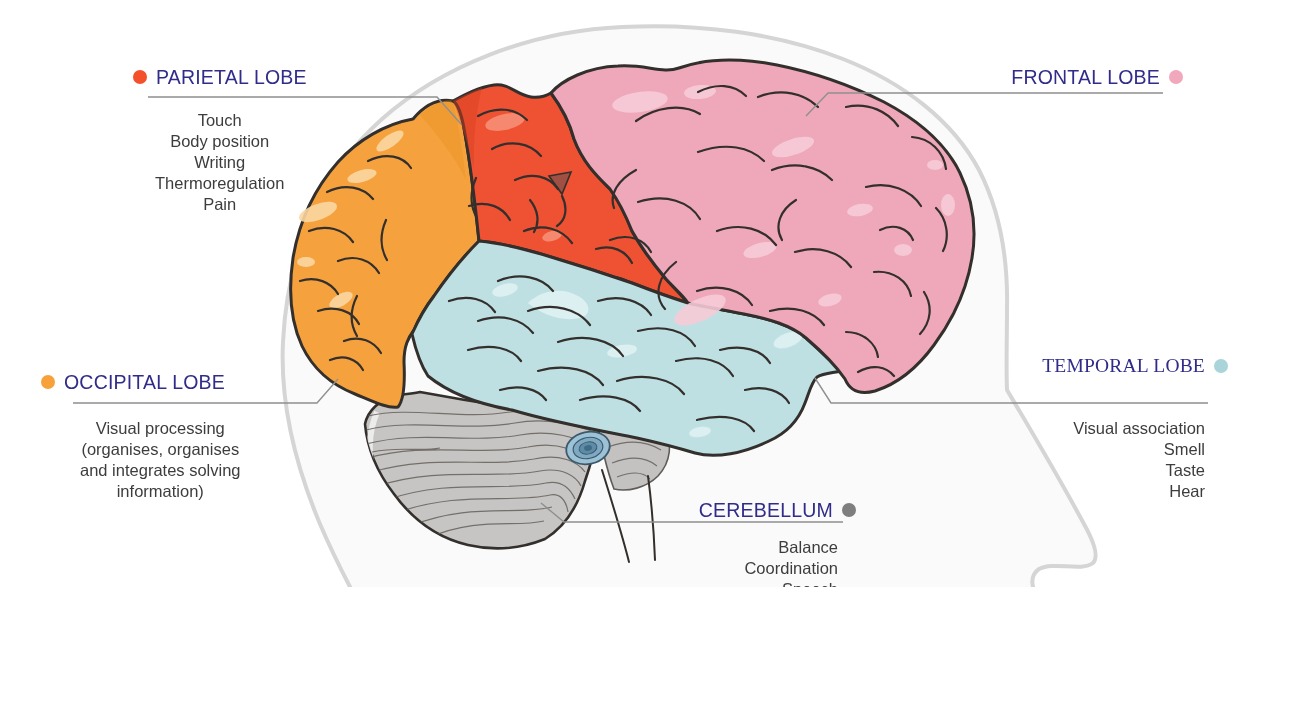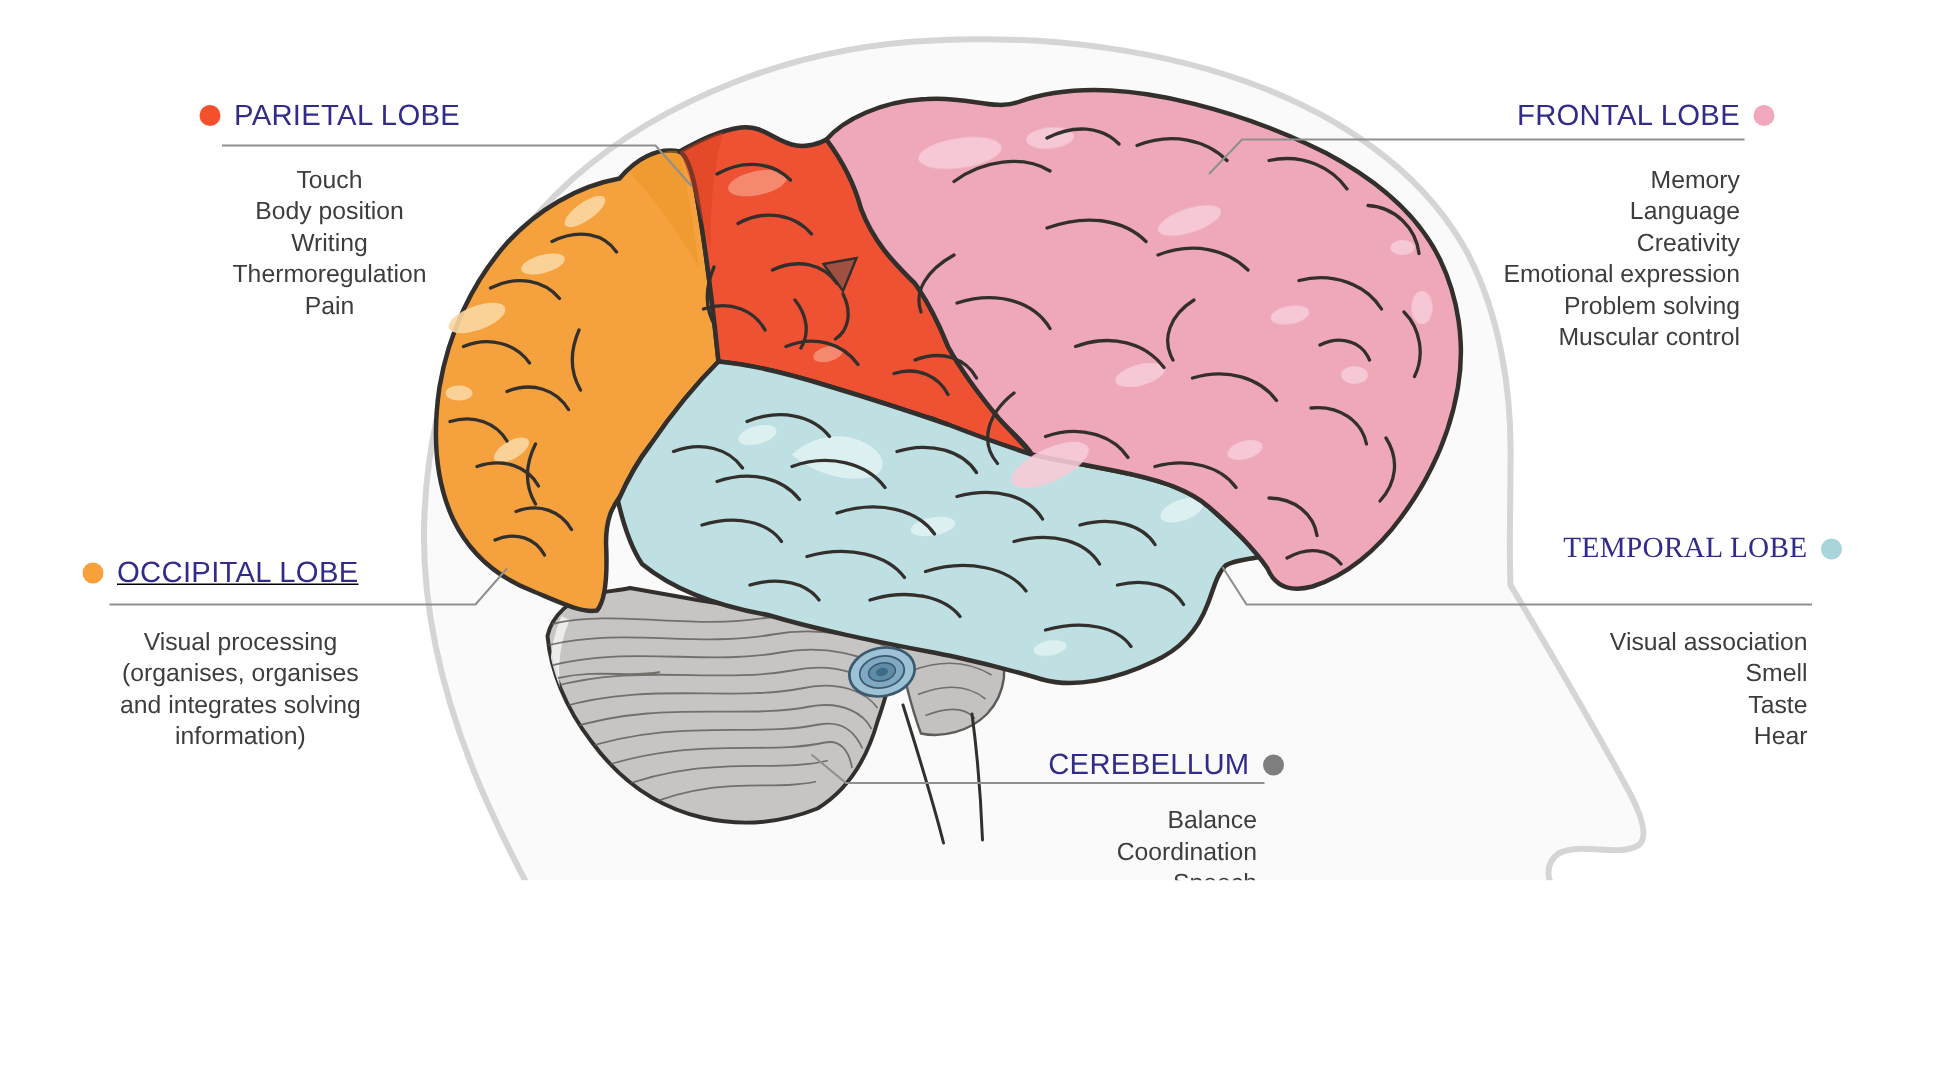--- a/index.html
+++ b/index.html
@@ -133,30 +133,22 @@
       <div class="item">Body position</div>
       <div class="item">Writing</div>
       <div class="item">Thermoregulation</div>
       <div class="item">Pain</div>
     </div>
 
   <div class="label-row" style="right:117px;top:66px;">
     <span class="title">FRONTAL LOBE</span>
     <span class="bullet" style="background: rgb(242, 168, 188);"></span>
   </div>
-  <div class="items right" style="right:140px;top:110px;">
-      <div class="item">Memory</div>
-      <div class="item">Language</div>
-      <div class="item">Creativity</div>
-      <div class="item">Emotional expression</div>
-      <div class="item">Problem solving</div>
-      <div class="item">Muscular control</div>
-    </div>
 
-  <div class="label-row" style="left:55px;top:371px;text-decoration:underline;">
+  <div class="label-row" style="left:41px;top:371px;">
     <span class="bullet" style="background: rgb(248, 161, 59);"></span>
     <span class="title">OCCIPITAL LOBE</span>
   </div>
   <div class="items left" style="left:80px;top:418px;">
       <div class="item">Visual processing</div>
       <div class="item">(organises, organises</div>
       <div class="item">and integrates solving</div>
       <div class="item">information)</div>
     </div>
 

